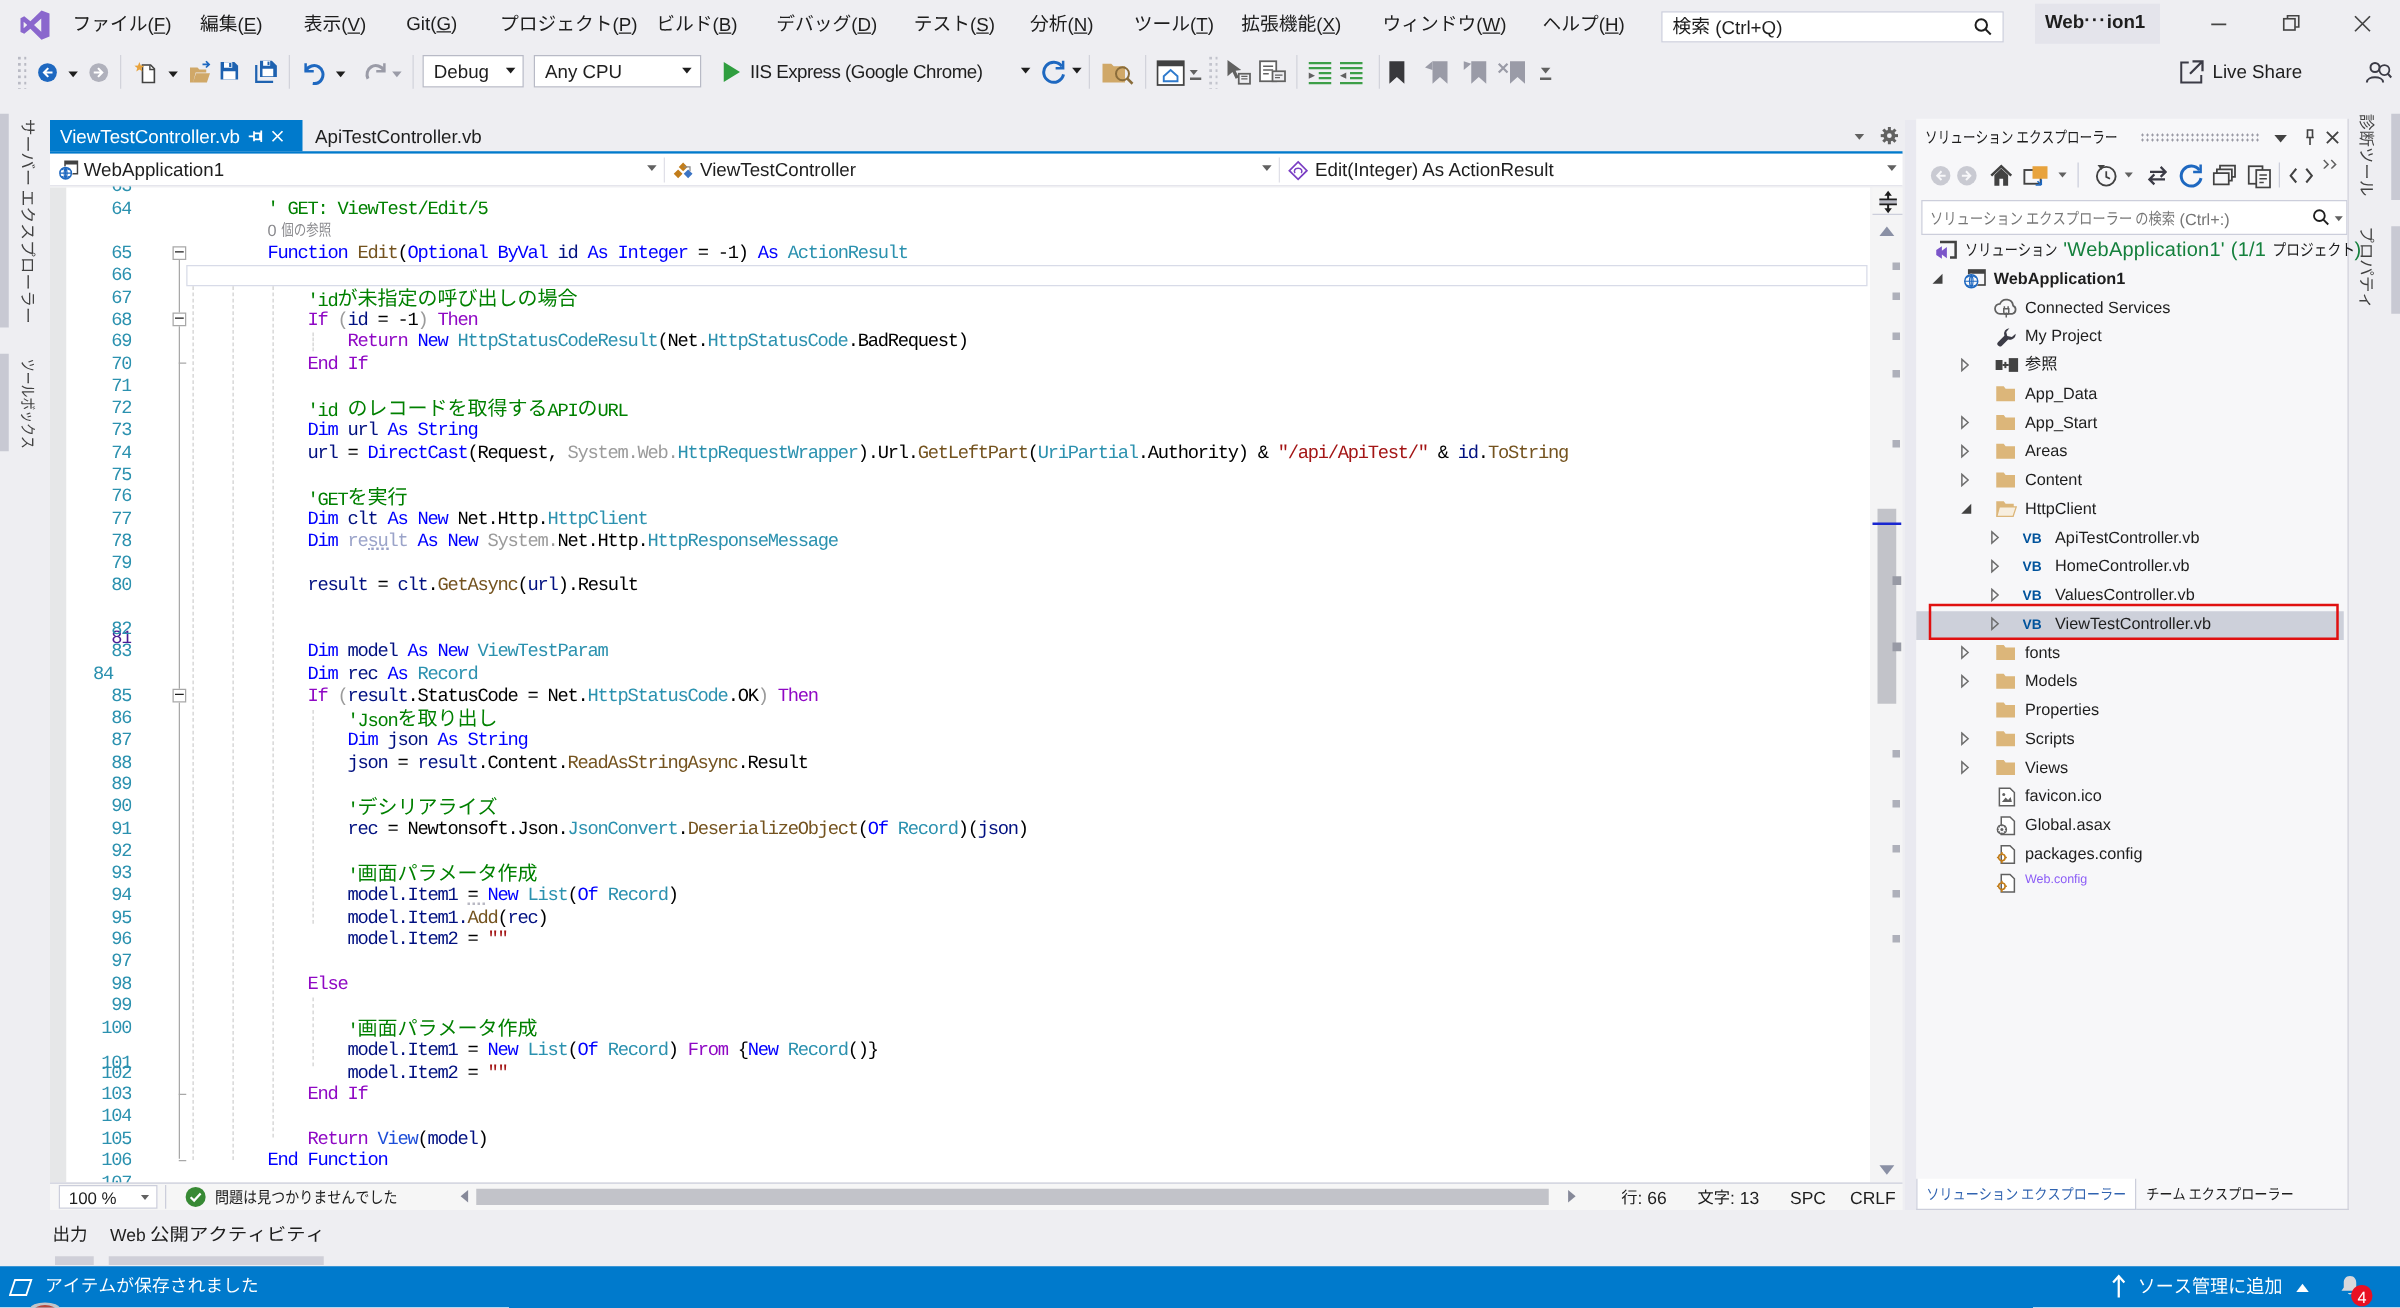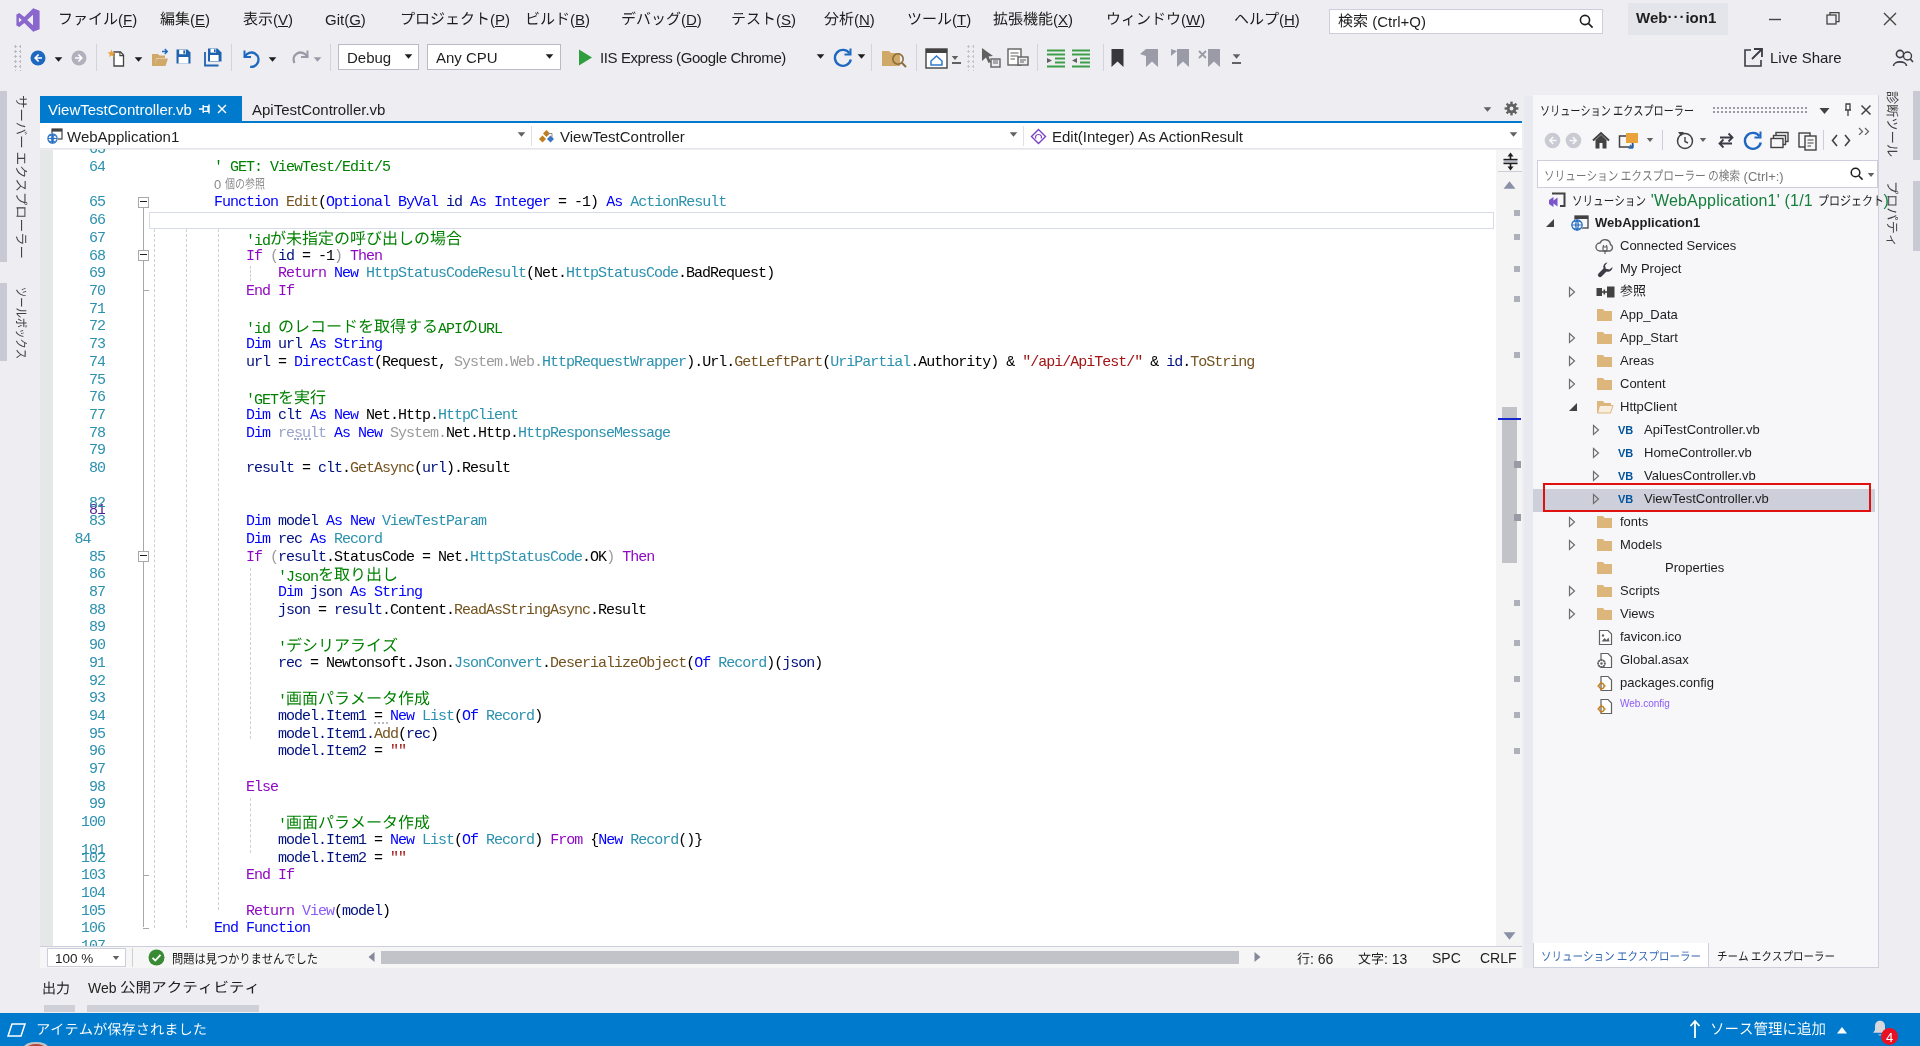--- a/index.html
+++ b/index.html
@@ -392,21 +392,21 @@
 <div class="code ab" style="left:278px;top:707.9px;height:17.7px;line-height:17.7px"><span style="color:#001080">model</span><span style="color:#001080">.Item1 </span><span style="color:#000000">= </span><span style="color:#0000ff">New </span><span style="color:#2b91af">List</span><span style="color:#000000">(</span><span style="color:#0000ff">Of </span><span style="color:#2b91af">Record</span><span style="color:#000000">)</span></div>
 <div class="code ab" style="left:278px;top:725.6px;height:17.7px;line-height:17.7px"><span style="color:#001080">model.Item1.</span><span style="color:#74531f">Add</span><span style="color:#000000">(</span><span style="color:#001080">rec</span><span style="color:#000000">)</span></div>
 <div class="code ab" style="left:278px;top:743.3px;height:17.7px;line-height:17.7px"><span style="color:#001080">model.Item2 </span><span style="color:#000000">= </span><span style="color:#a31515">""</span></div>
 <div class="code ab" style="left:246px;top:778.7px;height:17.7px;line-height:17.7px"><span style="color:#8f08c4">Else</span></div>
 <div class="code ab" style="left:278px;top:814.1px;height:17.7px;line-height:17.7px"><span style="color:#008000">'</span><svg width="144" height="18" viewBox="0 0 144 18" style="vertical-align:-3px">
       <path d="M13.5 4.4V13.2H2.6V4.4H1.4V15.4H2.6V14.4H13.5V15.3H14.6V4.4ZM4.1 4.6V11.8H11.8V4.6H8.5V2.8H15.1V1.7H0.9V2.8H7.3V4.6ZM5.1 8.7H7.4V10.8H5.1ZM8.5 8.7H10.8V10.8H8.5ZM5.1 5.6H7.4V7.7H5.1ZM8.5 5.6H10.8V7.7H8.5Z M22.2 8.7H25.6V10.5H22.2ZM22.2 7.8V6.0H25.6V7.8ZM22.2 11.5H25.6V13.4H22.2ZM16.9 1.7V2.8H23.1C23.0 3.5 22.8 4.3 22.7 4.9H17.7V15.4H18.8V14.5H29.1V15.4H30.3V4.9H23.9L24.5 2.8H31.1V1.7ZM18.8 13.4V6.0H21.1V13.4ZM29.1 13.4H26.7V6.0H29.1Z M44.5 2.9C44.5 2.3 45.0 1.9 45.6 1.9C46.2 1.9 46.6 2.3 46.6 2.9C46.6 3.5 46.2 4.0 45.6 4.0C45.0 4.0 44.5 3.5 44.5 2.9ZM43.8 2.9C43.8 3.9 44.6 4.7 45.6 4.7C46.6 4.7 47.4 3.9 47.4 2.9C47.4 1.9 46.6 1.1 45.6 1.1C44.6 1.1 43.8 1.9 43.8 2.9ZM35.5 9.3C34.9 10.6 34.0 12.3 33.0 13.6L34.4 14.2C35.3 12.9 36.1 11.3 36.7 9.8C37.4 8.2 38.0 5.8 38.2 4.8C38.3 4.4 38.4 4.0 38.5 3.6L37.1 3.3C36.8 5.2 36.2 7.6 35.5 9.3ZM43.4 8.7C44.0 10.4 44.8 12.5 45.2 14.2L46.6 13.7C46.2 12.3 45.3 9.8 44.7 8.2C44.0 6.5 43.0 4.3 42.3 3.2L41.0 3.6C41.7 4.8 42.7 7.0 43.4 8.7Z M51.7 2.2V3.5C52.1 3.5 52.6 3.4 53.1 3.4C54.0 3.4 58.5 3.4 59.4 3.4C60.0 3.4 60.5 3.5 60.9 3.5V2.2C60.5 2.2 59.9 2.2 59.4 2.2C58.5 2.2 54.0 2.2 53.1 2.2C52.6 2.2 52.1 2.2 51.7 2.2ZM62.0 6.4 61.1 5.8C61.0 5.9 60.6 5.9 60.3 5.9C59.4 5.9 52.6 5.9 51.8 5.9C51.4 5.9 50.8 5.9 50.3 5.8V7.2C50.8 7.2 51.4 7.1 51.8 7.1C52.8 7.1 59.5 7.1 60.3 7.1C60.0 8.3 59.4 9.6 58.4 10.7C57.1 12.1 55.1 13.1 52.8 13.6L53.8 14.7C55.8 14.2 57.8 13.2 59.5 11.4C60.7 10.1 61.4 8.4 61.8 6.8C61.9 6.7 62.0 6.5 62.0 6.4Z M68.5 4.3 67.7 5.3C69.2 6.3 71.0 7.6 72.2 8.5C70.6 10.5 68.6 12.3 65.8 13.6L66.9 14.6C69.7 13.1 71.7 11.2 73.2 9.4C74.6 10.6 75.8 11.7 77.0 13.1L78.0 12.0C76.8 10.8 75.5 9.5 74.0 8.3C75.1 6.8 75.9 5.0 76.4 3.6C76.6 3.3 76.8 2.7 77.0 2.4L75.5 1.9C75.4 2.3 75.3 2.8 75.2 3.1C74.7 4.5 74.0 6.0 73.0 7.5C71.7 6.5 69.9 5.2 68.5 4.3Z M81.6 7.2V8.7C82.1 8.7 83.0 8.6 83.9 8.6C85.1 8.6 91.4 8.6 92.6 8.6C93.4 8.6 94.0 8.7 94.4 8.7V7.2C94.0 7.2 93.4 7.2 92.6 7.2C91.4 7.2 85.0 7.2 83.9 7.2C83.0 7.2 82.1 7.2 81.6 7.2Z M104.6 1.5 103.1 1.1C103.0 1.5 102.8 2.0 102.6 2.3C101.9 3.8 100.2 6.2 97.5 7.9L98.5 8.7C100.3 7.5 101.8 5.9 102.8 4.5H108.2C107.9 5.8 107.1 7.5 106.0 8.9C104.9 8.1 103.7 7.4 102.6 6.8L101.8 7.6C102.8 8.3 104.0 9.1 105.2 9.9C103.7 11.5 101.7 13.0 99.0 13.8L100.1 14.8C102.8 13.8 104.8 12.3 106.2 10.7C106.9 11.2 107.5 11.7 108.0 12.2L108.9 11.1C108.4 10.7 107.8 10.2 107.1 9.7C108.3 8.0 109.2 6.2 109.6 4.7C109.7 4.4 109.8 4.0 110.0 3.8L108.9 3.2C108.6 3.3 108.3 3.3 107.9 3.3H103.5L103.9 2.8C104.0 2.5 104.3 1.9 104.6 1.5Z M120.4 0.8C119.6 3.2 118.3 5.5 116.9 7.0C117.2 7.2 117.6 7.6 117.8 7.8C118.6 6.9 119.4 5.8 120.1 4.5H121.2V15.3H122.4V11.5H127.2V10.3H122.4V7.9H127.0V6.8H122.4V4.5H127.4V3.3H120.7C121.0 2.6 121.3 1.9 121.6 1.1ZM116.6 0.7C115.7 3.1 114.2 5.5 112.6 7.1C112.8 7.4 113.2 8.0 113.3 8.3C113.8 7.7 114.4 7.1 114.9 6.4V15.3H116.1V4.5C116.7 3.4 117.3 2.2 117.7 1.1Z M136.7 0.7C136.7 1.6 136.7 2.5 136.8 3.4H130.0V7.9C130.0 9.9 129.9 12.7 128.6 14.7C128.9 14.8 129.4 15.2 129.6 15.5C131.1 13.4 131.3 10.1 131.3 7.9V7.8H134.2C134.2 10.5 134.1 11.5 133.9 11.8C133.7 11.9 133.6 12.0 133.4 12.0C133.1 12.0 132.4 12.0 131.7 11.9C131.9 12.2 132.0 12.7 132.0 13.0C132.8 13.0 133.5 13.0 133.9 13.0C134.4 13.0 134.6 12.8 134.9 12.5C135.2 12.1 135.3 10.8 135.4 7.2C135.4 7.0 135.4 6.6 135.4 6.6H131.3V4.5H136.9C137.1 7.1 137.4 9.5 138.0 11.3C137.0 12.5 135.8 13.5 134.3 14.3C134.6 14.5 135.0 15.0 135.2 15.3C136.4 14.5 137.6 13.7 138.5 12.6C139.3 14.3 140.2 15.2 141.5 15.2C142.7 15.2 143.1 14.4 143.3 11.7C143.0 11.6 142.6 11.3 142.3 11.1C142.2 13.2 142.0 14.0 141.6 14.0C140.7 14.0 140.0 13.1 139.4 11.5C140.6 10.0 141.6 8.2 142.2 6.1L141.0 5.8C140.5 7.4 139.8 8.8 139.0 10.1C138.6 8.6 138.3 6.7 138.1 4.5H143.2V3.4H138.0C138.0 2.5 138.0 1.6 138.0 0.7ZM138.7 1.4C139.8 2.0 141.0 2.8 141.6 3.4L142.4 2.5C141.7 2.0 140.5 1.2 139.5 0.7Z" fill="#008000"></path>
     </svg></div>
 <div class="code ab" style="left:278px;top:831.8px;height:17.7px;line-height:17.7px"><span style="color:#001080">model.Item1 </span><span style="color:#000000">= </span><span style="color:#0000ff">New </span><span style="color:#2b91af">List</span><span style="color:#000000">(</span><span style="color:#0000ff">Of </span><span style="color:#2b91af">Record</span><span style="color:#000000">) </span><span style="color:#8f08c4">From </span><span style="color:#000000">{</span><span style="color:#0000ff">New </span><span style="color:#2b91af">Record</span><span style="color:#000000">()}</span></div>
 <div class="code ab" style="left:278px;top:849.6px;height:17.7px;line-height:17.7px"><span style="color:#001080">model.Item2 </span><span style="color:#000000">= </span><span style="color:#a31515">""</span></div>
 <div class="code ab" style="left:246px;top:867.3px;height:17.7px;line-height:17.7px"><span style="color:#8f08c4">End If</span></div>
-<div class="code ab" style="left:246px;top:902.7px;height:17.7px;line-height:17.7px"><span style="color:#8f08c4">Return </span><span style="color:#8b5cf6">View</span><span style="color:#000000">(</span><span style="color:#001080">model</span><span style="color:#000000">)</span></div>
+<div class="code ab" style="left:246px;top:902.7px;height:17.7px;line-height:17.7px"><span style="color:#8f08c4">Return </span><span style="color:#1d4ed8">View</span><span style="color:#000000">(</span><span style="color:#001080">model</span><span style="color:#000000">)</span></div>
 <div class="code ab" style="left:214px;top:920.4px;height:17.7px;line-height:17.7px"><span style="color:#0000ff">End Function</span></div>
 <div class="ab nw" style="left:214px;top:177.1px;font-size:13px;color:#8a8a8e">0 <svg width="40" height="15" viewBox="0 0 40 15" style="vertical-align:-3px">
       <path d="M5.5 7.0H7.2V9.0H5.5ZM3.4 1.3V12.5H4.1V11.7H8.6V12.4H9.3V1.3ZM4.1 10.8V2.2H8.6V10.8ZM4.9 6.3V9.7H7.8V6.3H6.7V4.8H8.2V4.1H6.7V2.6H6.0V4.1H4.5V4.8H6.0V6.3ZM2.4 0.6C1.9 2.5 1.1 4.5 0.2 5.8C0.3 6.0 0.5 6.6 0.6 6.8C0.9 6.3 1.2 5.7 1.5 5.1V12.5H2.3V3.4C2.6 2.6 2.9 1.7 3.1 0.8Z M14.8 3.1C14.7 4.3 14.4 5.5 14.2 6.6C13.7 8.8 13.2 9.7 12.7 9.7C12.2 9.7 11.7 8.9 11.7 7.3C11.7 5.5 12.8 3.4 14.8 3.1ZM15.6 3.1C17.3 3.3 18.3 4.9 18.3 6.9C18.3 9.1 17.0 10.3 15.7 10.7C15.5 10.8 15.2 10.8 14.9 10.9L15.3 11.8C17.7 11.4 19.1 9.6 19.1 6.9C19.1 4.3 17.6 2.1 15.2 2.1C12.8 2.1 10.9 4.6 10.9 7.4C10.9 9.5 11.8 10.9 12.7 10.9C13.6 10.9 14.4 9.5 15.0 6.8C15.3 5.6 15.5 4.3 15.6 3.1Z M25.3 6.2C24.6 6.8 23.5 7.4 22.5 7.7C22.6 7.9 22.8 8.1 22.9 8.3C23.9 8.0 25.1 7.3 25.9 6.6ZM26.3 7.7C25.5 8.6 23.9 9.3 22.4 9.6C22.6 9.8 22.8 10.1 22.9 10.3C24.4 9.9 26.0 9.1 26.9 8.1ZM27.6 9.2C26.5 10.6 24.3 11.4 21.9 11.7C22.0 12.0 22.2 12.3 22.2 12.6C24.8 12.1 27.1 11.2 28.3 9.6ZM20.5 4.7V5.6H23.0C22.2 6.7 21.3 7.6 20.2 8.2C20.4 8.3 20.6 8.7 20.7 8.9C22.0 8.1 23.1 7.0 23.9 5.6H26.1C26.9 7.0 28.1 8.2 29.2 8.9C29.3 8.6 29.5 8.3 29.7 8.1C28.7 7.6 27.7 6.6 27.0 5.6H29.5V4.7H24.3C24.5 4.4 24.6 4.0 24.8 3.5L27.9 3.4C28.2 3.7 28.4 4.0 28.6 4.3L29.2 3.7C28.7 2.9 27.6 1.8 26.6 1.1L26.1 1.5C26.4 1.8 26.8 2.2 27.2 2.6L23.4 2.7C23.8 2.1 24.2 1.4 24.5 0.8L23.7 0.5C23.4 1.2 23.0 2.1 22.6 2.7L20.9 2.8L21.0 3.7L24.0 3.6C23.8 4.0 23.7 4.4 23.5 4.7Z M35.3 6.1H38.2V8.1H35.3ZM34.6 5.3V8.9H39.0V5.3ZM33.4 9.8C33.5 10.7 33.6 11.8 33.6 12.4L34.3 12.3C34.3 11.6 34.2 10.6 34.1 9.7ZM35.5 9.8C35.8 10.6 36.0 11.7 36.1 12.4L36.9 12.2C36.8 11.5 36.5 10.4 36.2 9.6ZM37.6 9.7C38.1 10.6 38.6 11.8 38.9 12.5L39.6 12.1C39.3 11.3 38.7 10.2 38.3 9.3ZM31.7 9.4C31.4 10.4 30.9 11.5 30.4 12.1L31.1 12.5C31.6 11.8 32.1 10.7 32.5 9.7ZM31.6 1.9H33.1V4.2H31.6ZM31.6 7.6V5.1H33.1V7.6ZM30.9 1.1V9.2H31.6V8.5H33.8V1.1ZM34.3 1.1V1.9H36.0C35.8 3.1 35.3 4.0 34.0 4.4C34.1 4.6 34.3 4.9 34.4 5.2C35.9 4.5 36.5 3.5 36.7 1.9H38.5C38.4 3.2 38.3 3.7 38.2 3.8C38.1 3.9 38.0 3.9 37.9 3.9C37.8 3.9 37.3 3.9 36.9 3.9C37.0 4.1 37.1 4.4 37.1 4.7C37.5 4.7 38.0 4.7 38.2 4.7C38.5 4.7 38.7 4.6 38.8 4.4C39.0 4.1 39.1 3.3 39.2 1.4C39.2 1.3 39.2 1.1 39.2 1.1Z" fill="#8a8a8e"></path>
     </svg></div>
 <div class="ab" style="left:294px;top:438.3px;width:17px;height:0;border-top:2px dotted #9aa3c9"></div>
 <div class="ab" style="left:374px;top:721.6px;width:14px;height:0;border-top:2px dotted #b9b9c4"></div>
 <div class="ab" style="left:1498px;top:150px;width:24px;height:22px;background:#f6f6f6;border-bottom:1px solid #cccedb"></div>
 <svg class="ab" style="left:1503px;top:152px" width="15" height="19" viewBox="0 0 15 19">
     <path d="M7.5 0.5 L10.5 4.5 H4.5 Z M7.5 18.5 L4.5 14.5 H10.5 Z" fill="#1e1e1e"></path>
     <line x1="7.5" y1="3" x2="7.5" y2="16" stroke="#1e1e1e" stroke-width="1.6"></line>
@@ -692,21 +692,21 @@
 <svg class="ab" style="left:1568px;top:539px" width="8" height="12" viewBox="0 0 8 12">
     <path d="M1.5 1.5 L6.5 6 L1.5 10.5 Z" fill="none" stroke="#6e6e6e" stroke-width="1.2"></path>
   </svg>
 <svg class="ab" style="left:1596px;top:537px" width="18" height="16" viewBox="0 0 18 16">
     <path d="M1 2 H7 L8.5 4 H16 V14 H1 Z" fill="#dcb67a"></path>
   </svg>
 <div class="ab nw" style="left:1620px;top:537px;font-size:13px;color:#1e1e1e;">Models</div>
 <svg class="ab" style="left:1596px;top:560px" width="18" height="16" viewBox="0 0 18 16">
     <path d="M1 2 H7 L8.5 4 H16 V14 H1 Z" fill="#dcb67a"></path>
   </svg>
-<div class="ab nw" style="left:1620px;top:560px;font-size:13px;color:#1e1e1e;margin-left:45px;">Properties</div>
+<div class="ab nw" style="left:1620px;top:560px;font-size:13px;color:#1e1e1e;">Properties</div>
 <svg class="ab" style="left:1568px;top:585px" width="8" height="12" viewBox="0 0 8 12">
     <path d="M1.5 1.5 L6.5 6 L1.5 10.5 Z" fill="none" stroke="#6e6e6e" stroke-width="1.2"></path>
   </svg>
 <svg class="ab" style="left:1596px;top:583px" width="18" height="16" viewBox="0 0 18 16">
     <path d="M1 2 H7 L8.5 4 H16 V14 H1 Z" fill="#dcb67a"></path>
   </svg>
 <div class="ab nw" style="left:1620px;top:583px;font-size:13px;color:#1e1e1e;">Scripts</div>
 <svg class="ab" style="left:1568px;top:608px" width="8" height="12" viewBox="0 0 8 12">
     <path d="M1.5 1.5 L6.5 6 L1.5 10.5 Z" fill="none" stroke="#6e6e6e" stroke-width="1.2"></path>
   </svg>

